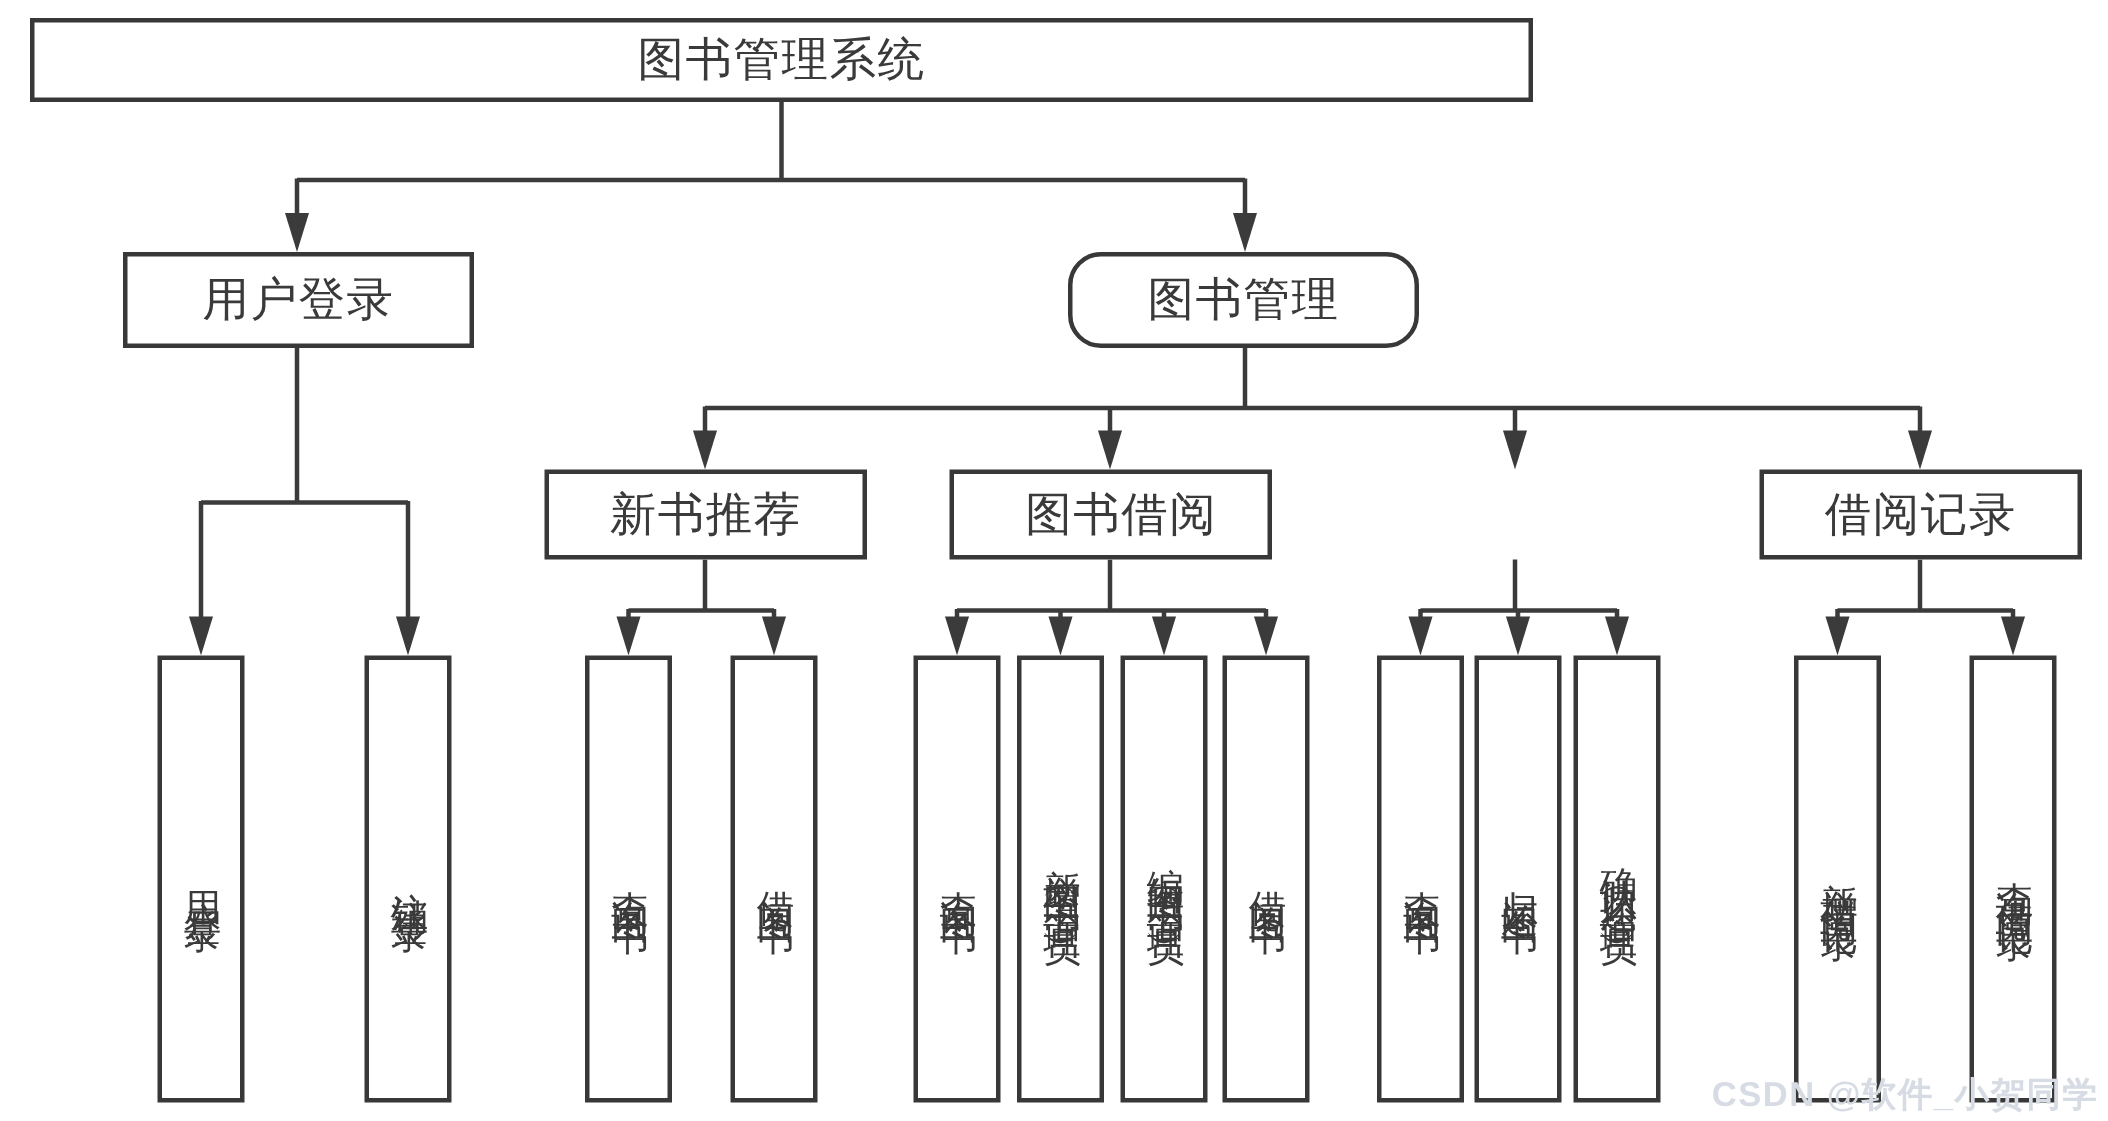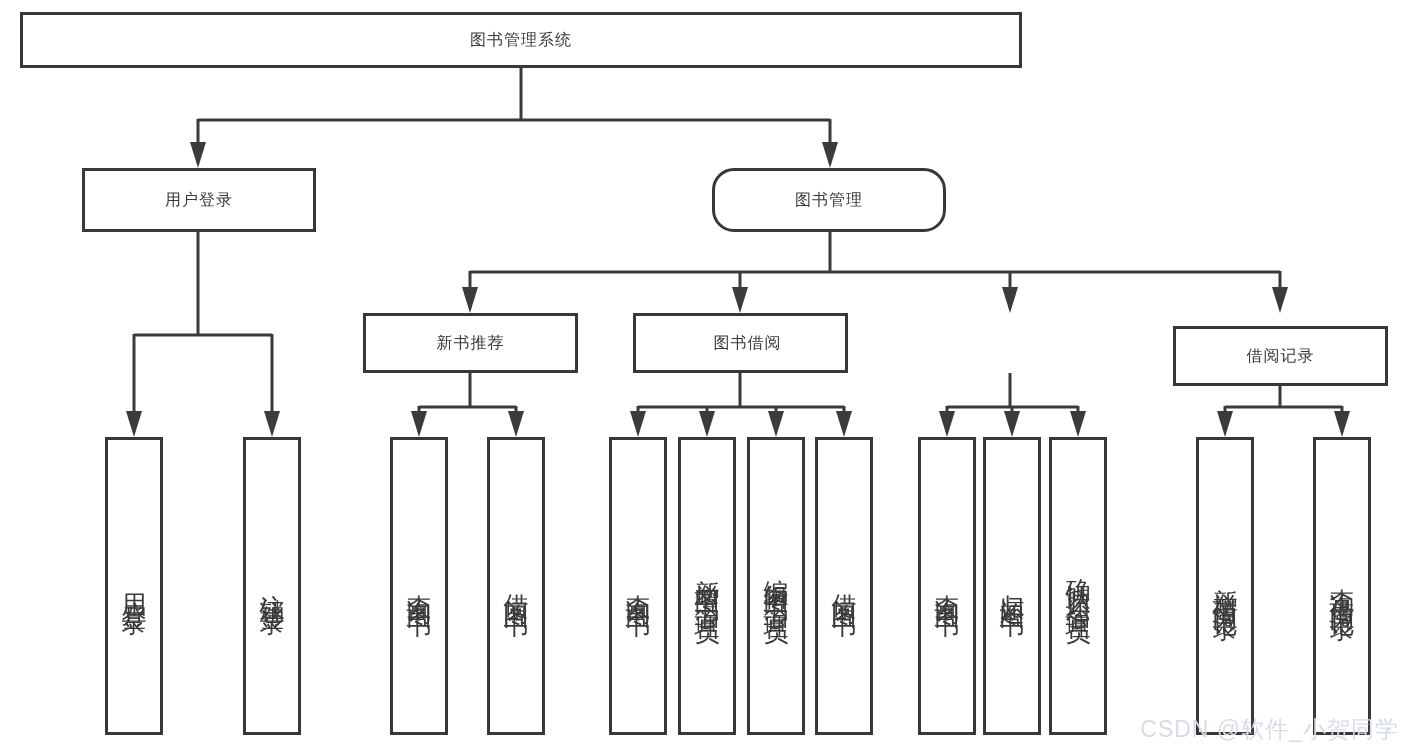--- a/index.html
+++ b/index.html
@@ -13,50 +13,50 @@
   #lines{position:absolute;left:0;top:0;z-index:1;}
   .box{
     position:absolute;
     box-sizing:border-box;
     border:3px solid #383838;
     background:#ffffff;
     display:flex;align-items:center;justify-content:center;
     color:#3a3a3a;
     z-index:2;
   }
-  .hlabel{font-size:16px;letter-spacing:1px;white-space:nowrap;font-family:Liberation Serif, serif;}
+  .hlabel{font-size:31px;letter-spacing:1px;white-space:nowrap;font-family:Liberation Serif, serif;}
   #root-box{left:20px;top:12px;width:1002px;height:56px;}
   .lvl2{top:168px;width:234px;height:64px;}
   #l2-user-login{left:82px;}
   #l2-book-mgmt{left:712px;border-radius:22px;}
   .lvl3{top:313px;width:215px;height:60px;}
   #l3-new-books{left:363px;}
   #l3-book-borrow{left:633px;padding-left:14px;}
   #l3-current-borrow{left:903px;}
-  #l3-borrow-records{left:1173px;margin-top:13px;}
+  #l3-borrow-records{left:1173px;}
   .leaf{top:437px;width:58px;height:298px;}
   .vlabel{
     writing-mode:vertical-rl;
     text-orientation:mixed;
     font-size:25px;
     letter-spacing:6px;
     line-height:1;
     white-space:nowrap;
   }
   #leaf-1{left:105px;}  #leaf-2{left:243px;}
   #leaf-3{left:390px;}  #leaf-4{left:487px;}
   #leaf-5{left:609px;}  #leaf-6{left:678px;}
   #leaf-7{left:747px;}  #leaf-8{left:815px;}
   #leaf-9{left:918px;}  #leaf-10{left:983px;}
   #leaf-11{left:1049px;}
   #leaf-12{left:1196px;} #leaf-13{left:1313px;}
   #watermark{
     position:absolute;right:6px;bottom:2px;
     font-size:23px;color:#d6dbe4;letter-spacing:1px;
-    z-index:3;white-space:nowrap;
+    z-index:3;white-space:nowrap;font-weight:bold;
   }
 </style>
 </head>
 <body>
 
 <div id="canvas">
 
   <svg id="lines" width="1405" height="747">
     <g stroke="#3b3b3b" stroke-width="3" fill="none">
 

